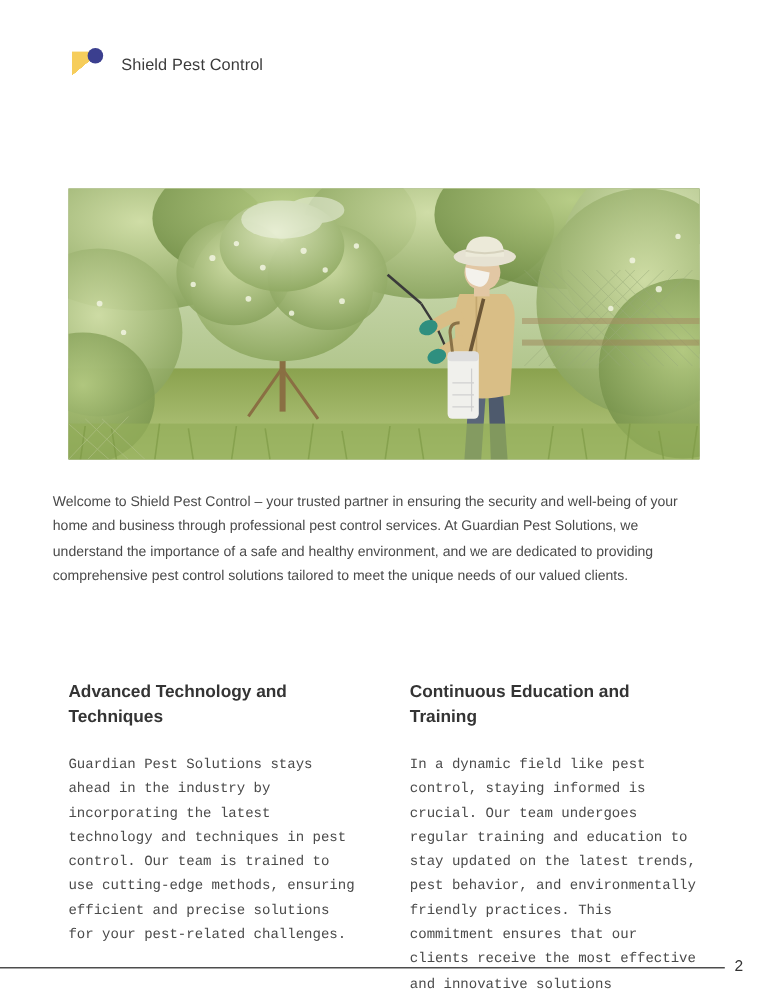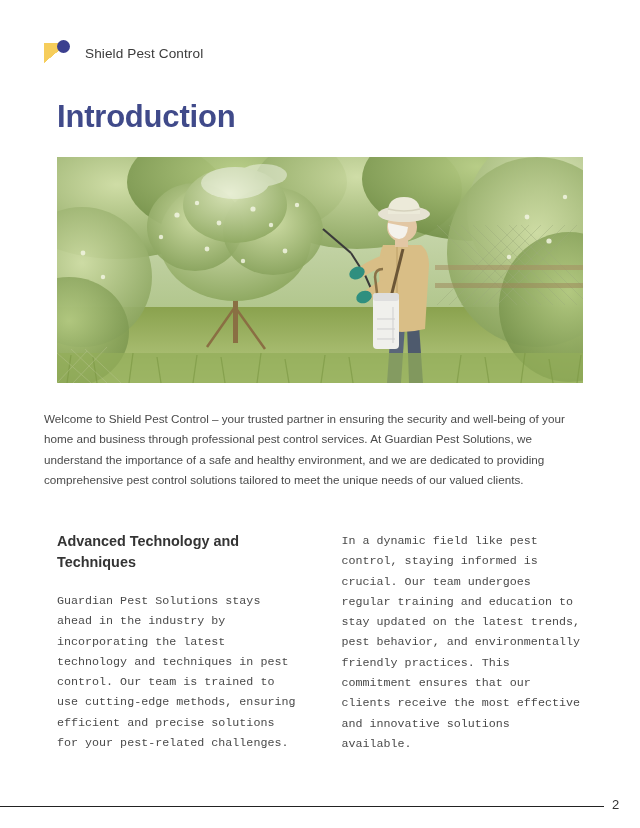--- a/index.html
+++ b/index.html
@@ -12,21 +12,21 @@
   .page {
     position:relative;
     width:640px; height:828px;
     background:#ffffff;
     overflow:hidden;
   }
 
   
   .brand {
     position:absolute;
-    left:44px; top:36px;
+    left:60px; top:36px;
     display:flex; align-items:center;
     height:34px;
   }
   .brand-mark {
     position:relative;
     width:30px; height:30px;
     flex:0 0 30px;
   }
   .brand-mark .tri2 {
     position:absolute;
@@ -87,20 +87,21 @@
     display:flex;
     gap:43px;
   }
   .col { width:242px; }
   .col-heading {
     font-size:14.4px;
     font-weight:bold;
     line-height:21px;
     color:#343434;
     margin-bottom:18px;
+    margin-top:36px;
   }
   .col-body {
     font-size:11.7px;
     line-height:20.3px;
     color:#4a4a4a;
     font-family:Liberation Mono, monospace;
   }
 
   
   .footer-rule {
@@ -122,21 +123,20 @@
 <div class="page">
 
   <div class="brand">
     <div class="brand-mark">
       <span class="tri2"></span>
       <span class="dot"></span>
     </div>
     <span class="brand-name">Shield Pest Control</span>
   </div>
 
-  <h1 class="page-title">Introduction</h1>
 
   <div class="hero">
     <svg viewBox="0 0 526 226" preserveAspectRatio="none" aria-hidden="true">
       <defs>
         <linearGradient id="sky" x1="0" y1="0" x2="0" y2="1">
           <stop offset="0%" stop-color="#d8e3c4"></stop>
           <stop offset="100%" stop-color="#9fb872"></stop>
         </linearGradient>
         <linearGradient id="grass" x1="0" y1="0" x2="0" y2="1">
           <stop offset="0%" stop-color="#8aa24e"></stop>
@@ -255,20 +255,21 @@
   </div>
 
   <p class="intro">Welcome to Shield Pest Control – your trusted partner in ensuring the security and well-being of your home and business through professional pest control services. At Guardian Pest Solutions, we understand the importance of a safe and healthy environment, and we are dedicated to providing comprehensive pest control solutions tailored to meet the unique needs of our valued clients.</p>
 
   <div class="cols">
     <div class="col">
       <h2 class="col-heading">Advanced Technology and Techniques</h2>
       <p class="col-body">Guardian Pest Solutions stays ahead in the industry by incorporating the latest technology and techniques in pest control. Our team is trained to use cutting-edge methods, ensuring efficient and precise solutions for your pest-related challenges.</p>
     </div>
     <div class="col">
+      <h2 class="col-heading">Continuous Education and Training</h2>
       <p class="col-body">In a dynamic field like pest control, staying informed is crucial. Our team undergoes regular training and education to stay updated on the latest trends, pest behavior, and environmentally friendly practices. This commitment ensures that our clients receive the most effective and innovative solutions available.</p>
     </div>
   </div>
 
   <div class="footer-rule"></div>
   <div class="page-number">2</div>
 
 </div>
 
 </body></html>

